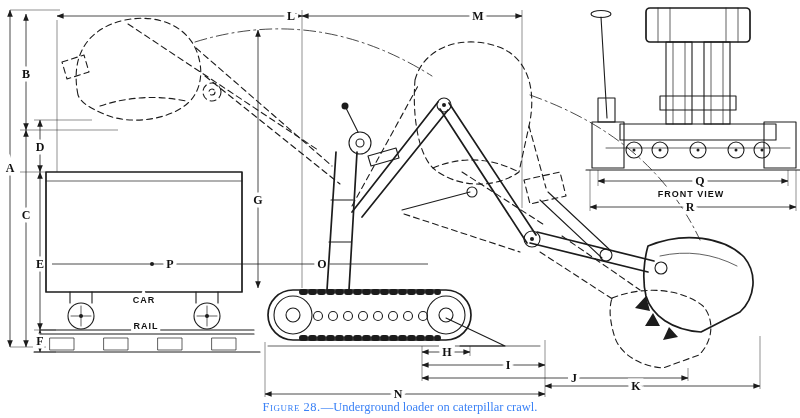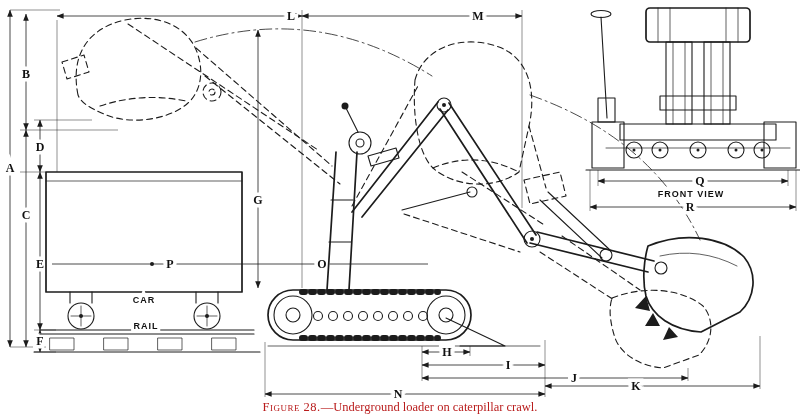--- a/index.html
+++ b/index.html
@@ -11,21 +11,21 @@
   .thick{stroke-width:1.7}
   .dash{stroke-dasharray:6 4}
   .dashdot{stroke-dasharray:12 4 2 4;stroke-width:0.8}
   .dim{stroke:#1c1c1c;stroke-width:0.8;fill:none}
   .ext{stroke:#1c1c1c;stroke-width:0.55;fill:none;opacity:.9}
   .chain{stroke:#1c1c1c;stroke-width:6;stroke-dasharray:3 6;stroke-linecap:round;fill:none}
   text.lbl{font-family:"Liberation Serif",serif;font-weight:bold;font-size:12px;fill:#111;
            paint-order:stroke;stroke:#ffffff;stroke-width:7px;text-anchor:middle;dominant-baseline:central}
   text.ann{font-family:"Liberation Sans",sans-serif;font-weight:bold;font-size:9px;fill:#111;letter-spacing:1px;
            paint-order:stroke;stroke:#ffffff;stroke-width:6px;text-anchor:middle;dominant-baseline:central}
-  .caption{position:absolute;left:0;right:0;bottom:3px;text-align:center;font-size:12.5px;color:#b91c1c;
+  .caption{position:absolute;left:0;right:0;bottom:3px;text-align:center;font-size:12.5px;color:#3b82f6;
            font-family:"Liberation Serif",serif;}
   .caption .sc{font-variant:small-caps;letter-spacing:.5px}
 </style>
 </head>
 <body>
 
 <div class="page">
 <svg width="800" height="400" viewBox="0 0 800 400">
   <defs>
     <marker id="arr" viewBox="0 0 10 8" markerWidth="9" markerHeight="7" refX="9.5" refY="4" orient="auto-start-reverse">

